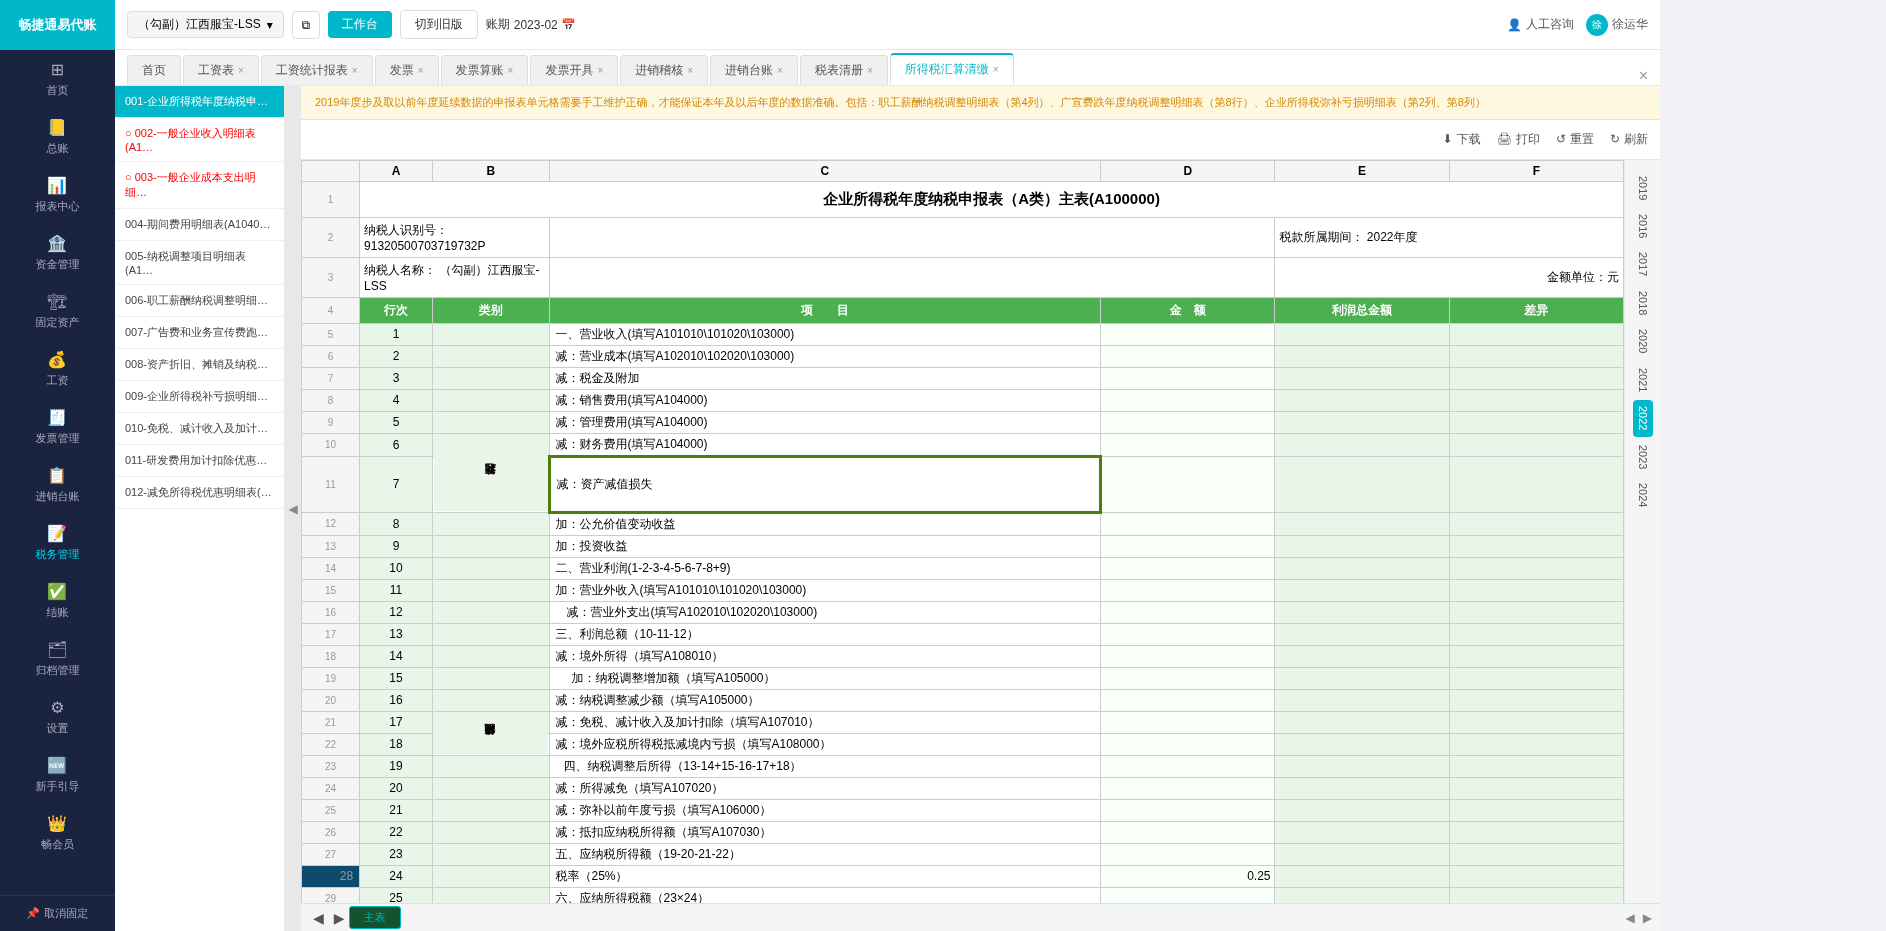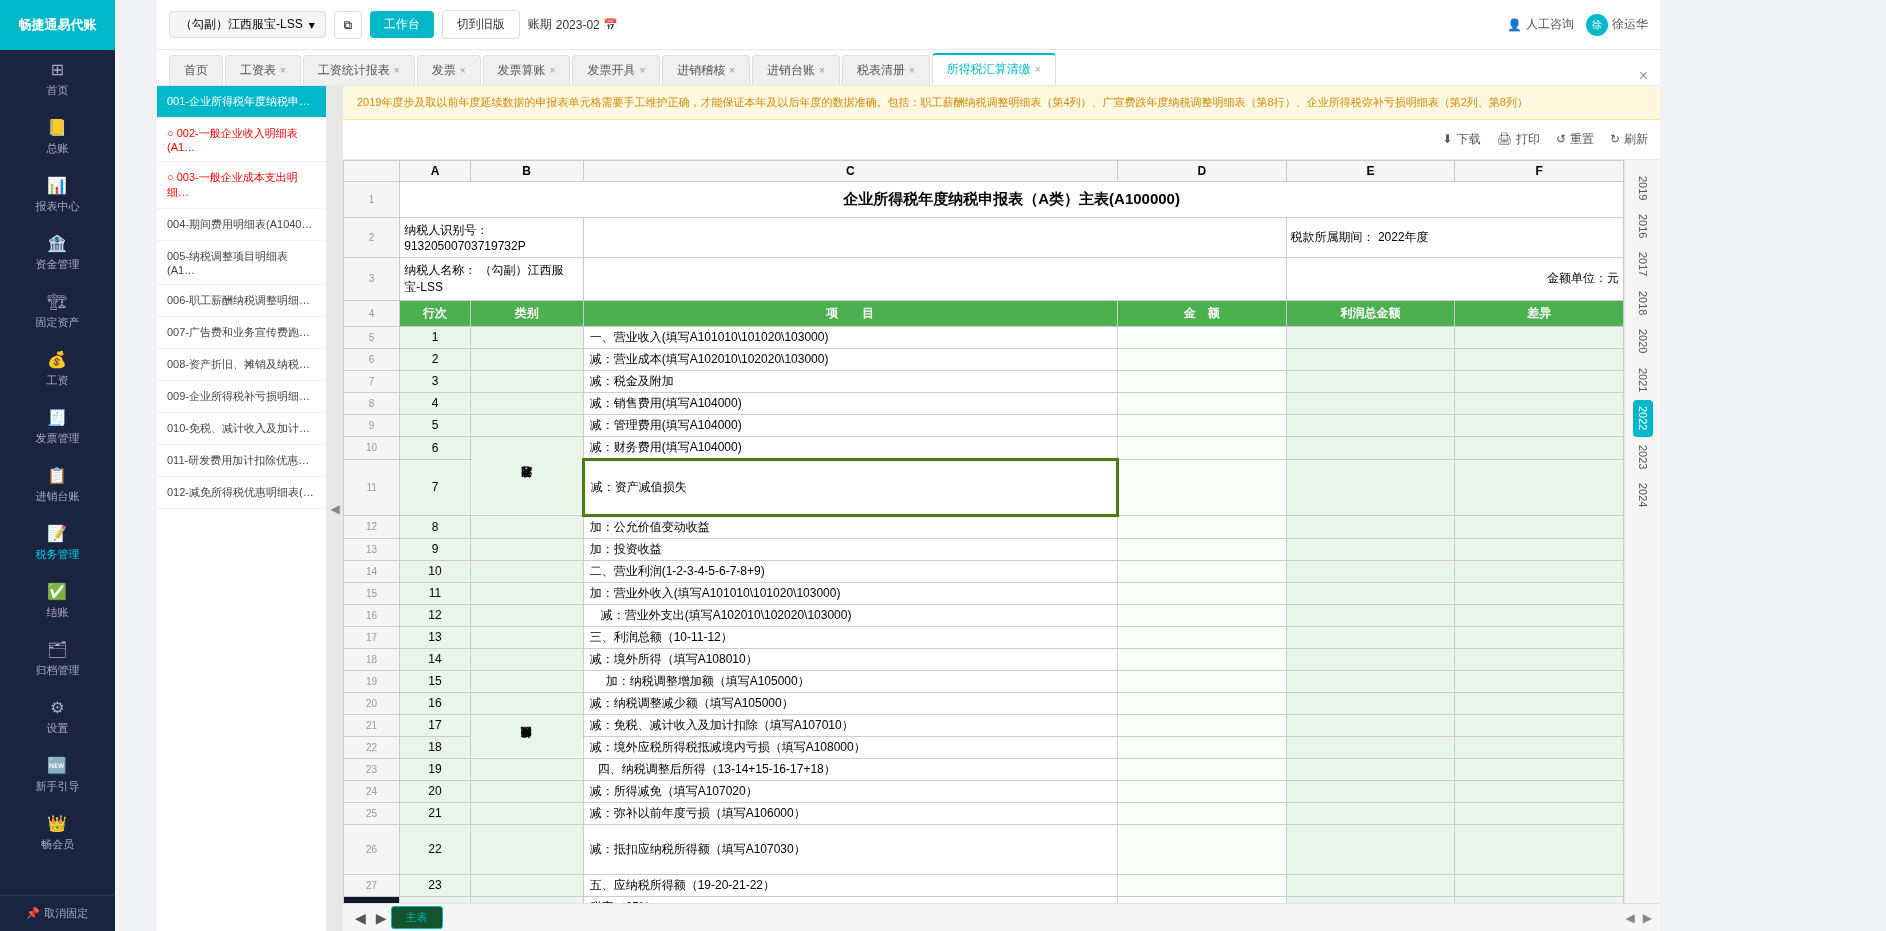--- a/index.html
+++ b/index.html
@@ -1,19 +1,19 @@
 <!DOCTYPE html>
 <html><head>
   <meta charset="utf-8">
   <style>
     * { box-sizing: border-box; margin: 0; padding: 0; }
     body { font-family: 'Microsoft YaHei', Arial, sans-serif; font-size: 12px; background: #f0f2f5; overflow: hidden; }
 
     
-    .app-container { display: flex; height: 931px; width: 1660px; gap: 42px; }
+    .app-container { display: flex; height: 931px; width: 1660px; }
 
     
     .sidebar { width: 115px; background: #1a2340; display: flex; flex-direction: column; color: #fff; flex-shrink: 0; }
     .sidebar-logo { height: 50px; background: #00b8c9; display: flex; align-items: center; justify-content: center; font-size: 13px; font-weight: bold; color: #fff; padding: 0 8px; }
     .sidebar-item { display: flex; flex-direction: column; align-items: center; padding: 10px 0; cursor: pointer; font-size: 11px; color: #aab; gap: 4px; }
     .sidebar-item:hover, .sidebar-item.active { color: #00d4e8; }
     .sidebar-item .icon { font-size: 16px; }
     .sidebar-bottom { margin-top: auto; padding: 10px 0; border-top: 1px solid #2a3550; display: flex; align-items: center; justify-content: center; font-size: 11px; color: #aab; cursor: pointer; gap: 4px; }
 
     
@@ -521,36 +521,36 @@
                 <td style="border:1px solid #ccc; background:#e8f5e9;"></td>
                 <td style="border:1px solid #ccc; padding:2px 6px;">减：弥补以前年度亏损（填写A106000）</td>
                 <td style="border:1px solid #ccc; background:#f9fff9;"></td>
                 <td style="border:1px solid #ccc; background:#e8f5e9;"></td>
                 <td style="border:1px solid #ccc; background:#e8f5e9;"></td>
               </tr>
               <tr>
                 <td style="border:1px solid #ccc; background:#f5f5f5; text-align:center; font-size:10px; color:#999;">26</td>
                 <td style="border:1px solid #ccc; background:#e8f5e9; text-align:center;">22</td>
                 <td style="border:1px solid #ccc; background:#e8f5e9;"></td>
-                <td style="border:1px solid #ccc; padding:16px 6px;">减：抵扣应纳税所得额（填写A107030）</td>
+                <td style="border:1px solid #ccc; padding:2px 6px;">减：抵扣应纳税所得额（填写A107030）</td>
                 <td style="border:1px solid #ccc; background:#f9fff9;"></td>
                 <td style="border:1px solid #ccc; background:#e8f5e9;"></td>
                 <td style="border:1px solid #ccc; background:#e8f5e9;"></td>
               </tr>
               <tr>
                 <td style="border:1px solid #ccc; background:#f5f5f5; text-align:center; font-size:10px; color:#999;">27</td>
                 <td style="border:1px solid #ccc; background:#e8f5e9; text-align:center;">23</td>
                 <td style="border:1px solid #ccc; background:#e8f5e9;"></td>
                 <td style="border:1px solid #ccc; padding:2px 6px;">五、应纳税所得额（19-20-21-22）</td>
                 <td style="border:1px solid #ccc; background:#f9fff9;"></td>
                 <td style="border:1px solid #ccc; background:#e8f5e9;"></td>
                 <td style="border:1px solid #ccc; background:#e8f5e9;"></td>
               </tr>
               <tr>
-                <td style="border:1px solid #ccc; background:#0f172a; text-align:left; font-size:14px; color:#999;">28</td>
+                <td style="border:1px solid #ccc; background:#0c4a6e; text-align:right; font-size:12px; color:#999;">28</td>
                 <td style="border:1px solid #ccc; background:#e8f5e9; text-align:center;">24</td>
                 <td style="border:1px solid #ccc; background:#e8f5e9;"></td>
                 <td style="border:1px solid #ccc; padding:2px 6px;">税率（25%）</td>
                 <td style="border:1px solid #ccc; background:#f9fff9; text-align:right; padding-right:4px;">0.25</td>
                 <td style="border:1px solid #ccc; background:#e8f5e9;"></td>
                 <td style="border:1px solid #ccc; background:#e8f5e9;"></td>
               </tr>
               <tr>
                 <td style="border:1px solid #ccc; background:#f5f5f5; text-align:center; font-size:10px; color:#999;">29</td>
                 <td style="border:1px solid #ccc; background:#e8f5e9; text-align:center;">25</td>

